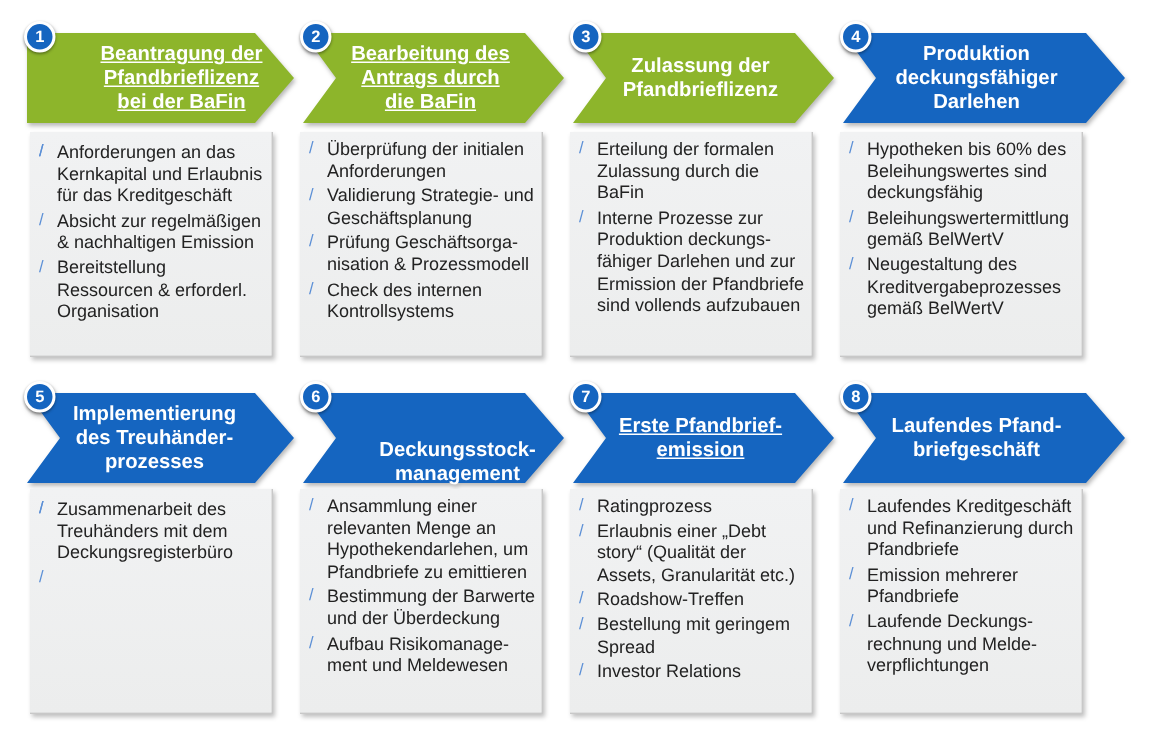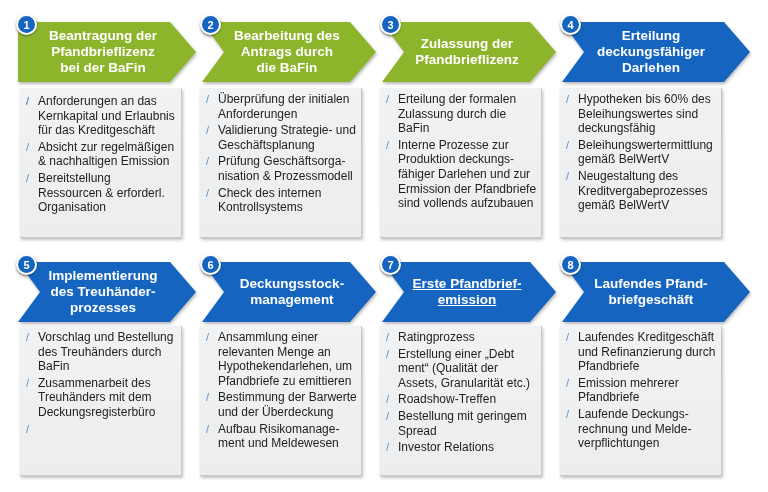--- a/index.html
+++ b/index.html
@@ -43,40 +43,40 @@
 </style>
 </head>
 <body>
 
 <div id="diagram">
     <div class="step" style="left: 0px; top: 22px;">
       <div class="chevron" style="width: 196px;">
         <svg width="196" height="60">
           <polygon points="18,0 170,0 196,30 170,60 18,60" fill="#8db52b"></polygon>
         </svg>
-        <div class="chev-title" style="left: 34px;">Beantragung der
+        <div class="chev-title" style="left: 52px; text-decoration: underline;">Beantragung der
 Pfandbrieflizenz
 bei der BaFin</div>
         <div class="num-badge" style="left: 16px;">1</div>
       </div>
       <div class="content" style="top: 66px; height: 150px;">
         <ul class="bullets">
           <li><span class="slash">/</span></li>
           <li><span class="slash">/</span><span>Anforderungen an das Kernkapital und Erlaubnis für das Kreditgeschäft</span></li>
           <li><span class="slash">/</span><span>Absicht zur regelmäßigen &amp; nachhaltigen Emission</span></li>
           <li><span class="slash">/</span><span>Bereitstellung Ressourcen &amp; erforderl. Organisation</span></li>
         </ul>
       </div>
     </div>
     <div class="step" style="left: 180px; top: 22px;">
       <div class="chevron" style="width: 196px;">
         <svg width="196" height="60">
           <polygon points="22,0 170,0 196,30 170,60 22,60 44,30" fill="#8db52b"></polygon>
         </svg>
-        <div class="chev-title" style="left: 38px;">Bearbeitung des
+        <div class="chev-title" style="left: 38px; text-decoration: underline;">Bearbeitung des
 Antrags durch
 die BaFin</div>
         <div class="num-badge" style="left: 20px;">2</div>
       </div>
       <div class="content" style="top: 66px; height: 150px;">
         <ul class="bullets">
           <li><span class="slash">/</span><span>Überprüfung der initialen Anforderungen</span></li>
           <li><span class="slash">/</span><span>Validierung Strategie- und Geschäftsplanung</span></li>
           <li><span class="slash">/</span><span>Prüfung Geschäftsorga-nisation &amp; Prozessmodell</span></li>
           <li><span class="slash">/</span><span>Check des internen Kontrollsystems</span></li>
@@ -97,21 +97,21 @@
           <li><span class="slash">/</span><span>Erteilung der formalen Zulassung durch die BaFin</span></li>
           <li><span class="slash">/</span><span>Interne Prozesse zur Produktion deckungs-fähiger Darlehen und zur Ermission der Pfandbriefe sind vollends aufzubauen</span></li>
         </ul>
       </div>
     </div>
     <div class="step" style="left: 540px; top: 22px;">
       <div class="chevron" style="width: 210px;">
         <svg width="210" height="60">
           <polygon points="22,0 184,0 210,30 184,60 22,60 44,30" fill="#1565c0"></polygon>
         </svg>
-        <div class="chev-title" style="left: 42px;">Erteilung
+        <div class="chev-title" style="left: 42px;">Produktion
 deckungsfähiger
 Darlehen</div>
         <div class="num-badge" style="left: 20px;">4</div>
       </div>
       <div class="content" style="top: 66px; height: 150px;">
         <ul class="bullets">
           <li><span class="slash">/</span><span>Hypotheken bis 60% des Beleihungswertes sind deckungsfähig</span></li>
           <li><span class="slash">/</span><span>Beleihungswertermittlung gemäß BelWertV</span></li>
           <li><span class="slash">/</span><span>Neugestaltung des Kreditvergabeprozesses gemäß BelWertV</span></li>
         </ul>
@@ -122,32 +122,32 @@
         <svg width="196" height="60">
           <polygon points="18,0 170,0 196,30 170,60 18,60 40,30" fill="#1565c0"></polygon>
         </svg>
         <div class="chev-title" style="left: 34px;">Implementierung
 des Treuhänder-
 prozesses</div>
         <div class="num-badge" style="left: 16px;">5</div>
       </div>
       <div class="content" style="top: 64px; height: 150px;">
         <ul class="bullets">
-          <li><span class="slash">/</span><span>Vorschlag und Bestellung des Treuhänders durch BaFin</span></li>
+          <li><span class="slash">/</span></li>
           <li><span class="slash">/</span><span>Zusammenarbeit des Treuhänders mit dem Deckungsregisterbüro</span></li>
           <li><span class="slash">/</span></li>
         </ul>
       </div>
     </div>
     <div class="step" style="left: 180px; top: 262px;">
       <div class="chevron" style="width: 196px;">
         <svg width="196" height="60">
           <polygon points="22,0 170,0 196,30 170,60 22,60 44,30" fill="#1565c0"></polygon>
         </svg>
-        <div class="chev-title" style="left: 43px;">Deckungsstock-
+        <div class="chev-title" style="left: 56px; margin-top: 16px;">Deckungsstock-
 management</div>
         <div class="num-badge" style="left: 20px;">6</div>
       </div>
       <div class="content" style="top: 64px; height: 150px;">
         <ul class="bullets">
           <li><span class="slash">/</span><span>Ansammlung einer relevanten Menge an Hypothekendarlehen, um Pfandbriefe zu emittieren</span></li>
           <li><span class="slash">/</span><span>Bestimmung der Barwerte und der Überdeckung</span></li>
           <li><span class="slash">/</span><span>Aufbau Risikomanage-ment und Meldewesen</span></li>
         </ul>
       </div>
@@ -157,21 +157,21 @@
         <svg width="196" height="60">
           <polygon points="22,0 170,0 196,30 170,60 22,60 44,30" fill="#1565c0"></polygon>
         </svg>
         <div class="chev-title" style="left: 38px; text-decoration: underline;">Erste Pfandbrief-
 emission</div>
         <div class="num-badge" style="left: 20px;">7</div>
       </div>
       <div class="content" style="top: 64px; height: 150px;">
         <ul class="bullets">
           <li><span class="slash">/</span><span>Ratingprozess</span></li>
-          <li><span class="slash">/</span><span>Erstellung einer „Debt ment“ (Qualität der Assets, Granularität etc.)</span></li>
+          <li><span class="slash">/</span><span>Erlaubnis einer „Debt story“ (Qualität der Assets, Granularität etc.)</span></li>
           <li><span class="slash">/</span><span>Roadshow-Treffen</span></li>
           <li><span class="slash">/</span><span>Bestellung mit geringem Spread</span></li>
           <li><span class="slash">/</span><span>Investor Relations</span></li>
         </ul>
       </div>
     </div>
     <div class="step" style="left: 540px; top: 262px;">
       <div class="chevron" style="width: 210px;">
         <svg width="210" height="60">
           <polygon points="22,0 184,0 210,30 184,60 22,60 44,30" fill="#1565c0"></polygon>

